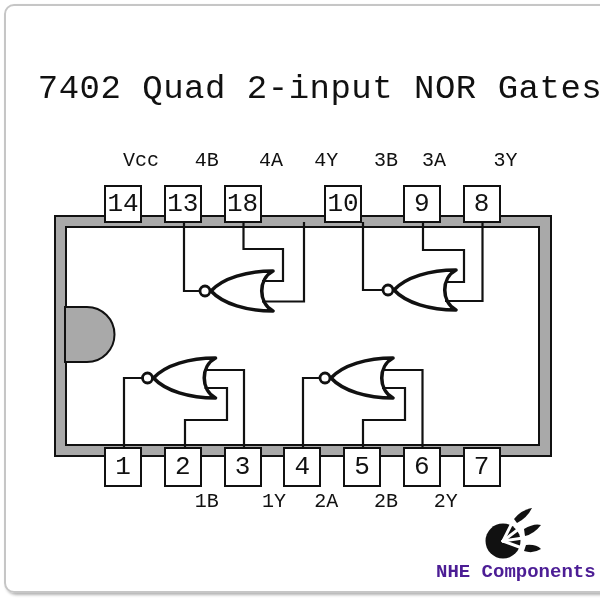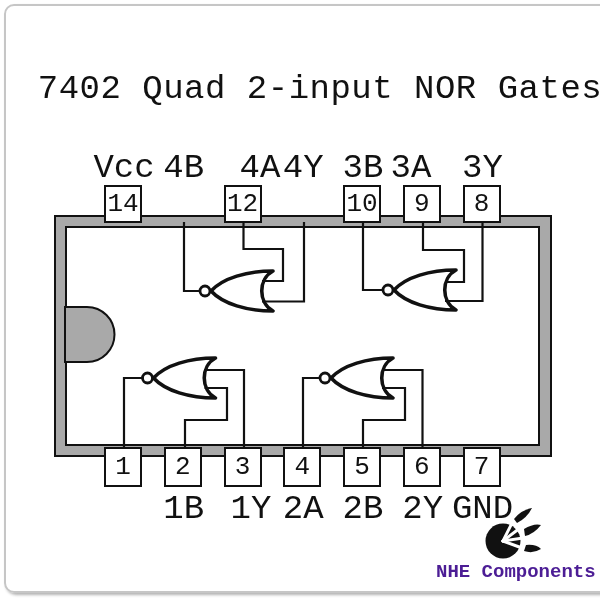--- a/index.html
+++ b/index.html
@@ -38,22 +38,22 @@
     text-align:center;
     font-size:26px;
     color:#111111;
     z-index:3;
   }
   .pin-box.top{top:185px;height:38px;line-height:34px;}
   .pin-box.bottom{top:447px;height:40px;line-height:36px;}
   .pin-label{
     position:absolute;
     width:70px;
-    text-align:center;
-    font-size:34px;
+    text-align:right;
+    font-size:20px;
     color:#111111;
     z-index:3;
     white-space:nowrap;
   }
   .pin-label.top{top:149px;}
   .pin-label.bottom{top:490px;}
   .brand-text{
     position:absolute;
     left:436px;top:561px;
     font-size:19px;
@@ -117,42 +117,42 @@
         <path d="M-4,3 L15,10"></path>
       </g>
       <path d="M7,-19 Q14,-28 25,-30 Q20,-20 10,-15 Z" fill="#111111"></path>
       <path d="M17,-9 Q27,-15 34,-13 Q27,-4 18,-2 Z" fill="#111111"></path>
       <path d="M19,7 Q29,6 34,11 Q26,16 17,13 Z" fill="#111111"></path>
     </g>
   </svg>
 
   <div class="pin-label top" style="left:89px">Vcc</div>
   <div class="pin-label top" style="left:148.75px">4B</div>
-  <div class="pin-label top" style="left:225px">4A</div>
+  <div class="pin-label top" style="left:213px">4A</div>
   <div class="pin-label top" style="left:268.25px">4Y</div>
   <div class="pin-label top" style="left:328px">3B</div>
   <div class="pin-label top" style="left:376px">3A</div>
   <div class="pin-label top" style="left:447.5px">3Y</div>
 
   <div class="pin-box top" style="left:104px">14</div>
-  <div class="pin-box top" style="left:223.5px">12</div>
-  <div class="pin-box top" style="left:343px">10</div>
+  <div class="pin-box top" style="left:163.75px">13</div>
+  <div class="pin-box top" style="left:223.5px">18</div>
+  <div class="pin-box top" style="left:324px">10</div>
   <div class="pin-box top" style="left:402.75px">9</div>
   <div class="pin-box top" style="left:462.5px">8</div>
 
   <div class="pin-box bottom" style="left:104px">1</div>
   <div class="pin-box bottom" style="left:163.75px">2</div>
   <div class="pin-box bottom" style="left:223.5px">3</div>
   <div class="pin-box bottom" style="left:283.25px">4</div>
   <div class="pin-box bottom" style="left:343px">5</div>
   <div class="pin-box bottom" style="left:402.75px">6</div>
   <div class="pin-box bottom" style="left:462.5px">7</div>
 
   <div class="pin-label bottom" style="left:148.75px">1B</div>
   <div class="pin-label bottom" style="left:216px">1Y</div>
   <div class="pin-label bottom" style="left:268.25px">2A</div>
   <div class="pin-label bottom" style="left:328px">2B</div>
   <div class="pin-label bottom" style="left:387.75px">2Y</div>
-  <div class="pin-label bottom" style="left:447.5px">GND</div>
 
   <div class="brand-text">NHE Components</div>
 
 </div>
 
 </body></html>

